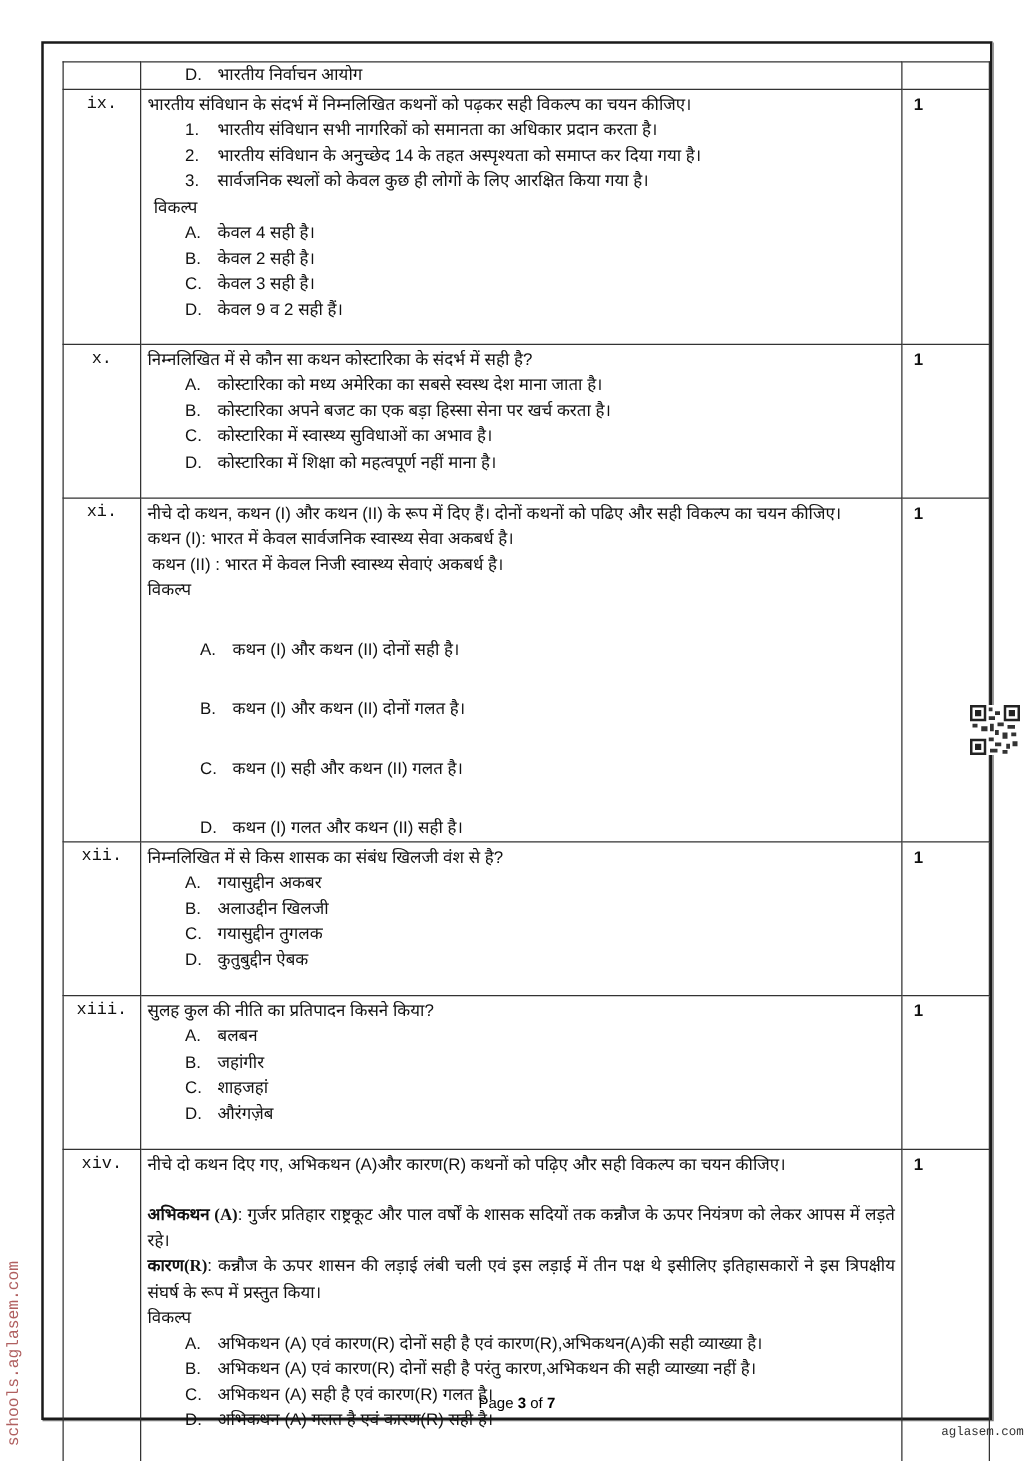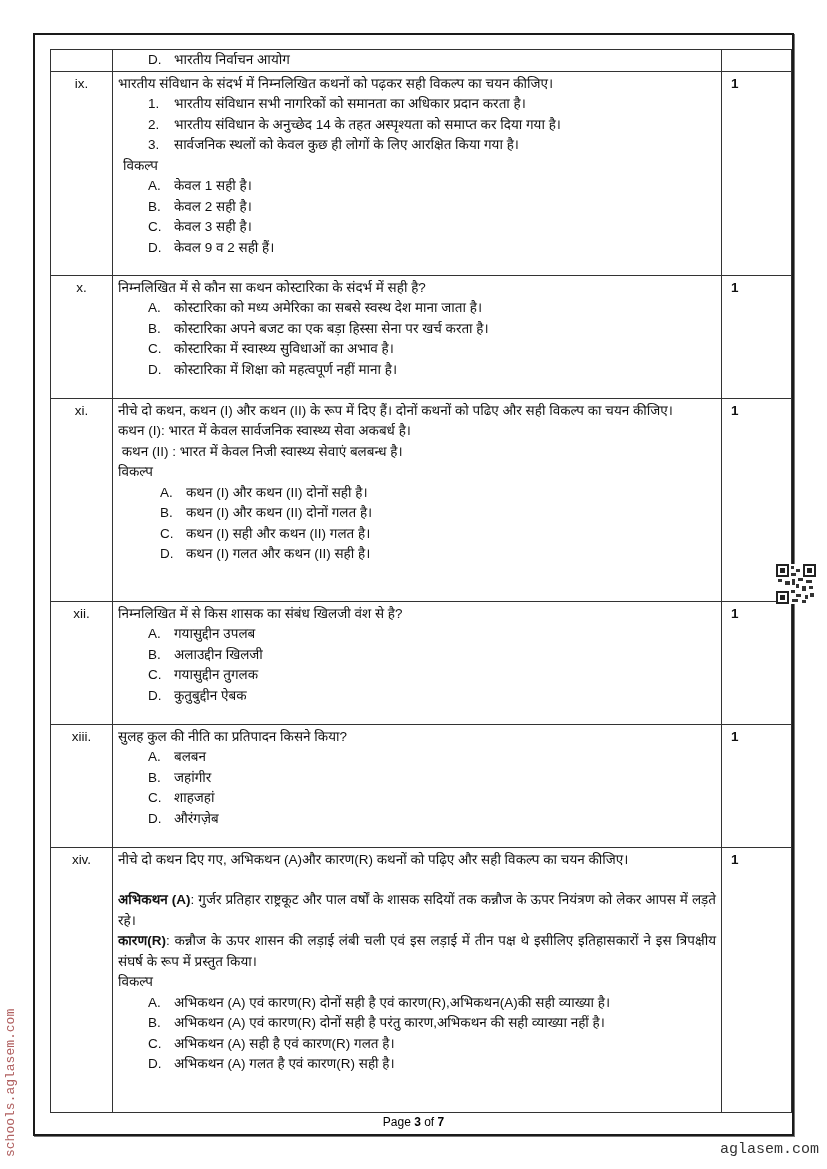--- a/index.html
+++ b/index.html
@@ -15,39 +15,39 @@
     position: absolute; left: 50px; top: 49px; width: 741px;
     border-collapse: collapse; table-layout: fixed;
   }
   table.qtable td {
     border: 1px solid #333; vertical-align: top; padding: 0;
     font-size: 13.5px; line-height: 20.5px;
   }
   col.c-num { width: 62px; }
   col.c-body { width: 609px; }
   col.c-marks { width: 70px; }
-  td.num { text-align: center; padding-top: 2px !important; font-size: 13px; }
+  td.num { text-align: center; padding-top: 2px !important; font-size: 13px; font-family: Liberation Mono, monospace; }
   td.marks { padding-left: 9px !important; padding-top: 2px !important; font-weight: bold; font-size: 14px; }
   td.body { padding: 2px 5px 0 5px !important; }
   .stem { display: block; }
   .opt { display: block; padding-left: 30px; }
   .opt .lbl { display: inline-block; width: 26px; }
-  .opt.deep { padding-left: 42px; }
+  .opt.deep { padding-left: 42px; margin-top: 27px; }
   .vikalp { display: block; font-weight: normal; padding-left: 5px; }
   .vikalp.flush { padding-left: 0; }
-  .bold { font-weight: bold; }
+  .bold { font-weight: bold; font-family: Liberation Serif, serif; }
   .just { text-align: justify; display: block; }
   .footer {
     position: absolute; left: 0; width: 827px; top: 1115px; text-align: center;
     font-size: 12px; color: #000000;
   }
   .footer b { font-weight: bold; }
   .wm-bottom {
     position: absolute; right: 8px; top: 1141px;
-    font-family: "Liberation Mono", "DejaVu Sans Mono", monospace; font-size: 15px; color: #333; margin-left: 48px;
+    font-family: "Liberation Mono", "DejaVu Sans Mono", monospace; font-size: 10px; color: #333; margin-left: 48px;
   }
   .wm-left {
     position: absolute; left: 3px; top: 1157px; transform-origin: 0 0; transform: rotate(-90deg);
     font-family: "Liberation Mono", "DejaVu Sans Mono", monospace; font-size: 13px; color: #b06060;
     white-space: nowrap;
   }
   .qr {
     position: absolute; left: 776px; top: 564px; width: 40px; height: 40px; background: #fff;
   }
 </style>
@@ -73,21 +73,21 @@
   </tr>
 
   <tr style="height:204px;">
     <td class="num">ix.</td>
     <td class="body">
       <span class="stem">भारतीय संविधान के संदर्भ में निम्नलिखित कथनों को पढ़कर सही विकल्प का चयन कीजिए।</span>
       <span class="opt"><span class="lbl">1.</span><span>भारतीय संविधान सभी नागरिकों को समानता का अधिकार प्रदान करता है।</span></span>
       <span class="opt"><span class="lbl">2.</span><span>भारतीय संविधान के अनुच्छेद 14 के तहत अस्पृश्यता को समाप्त कर दिया गया है।</span></span>
       <span class="opt"><span class="lbl">3.</span><span>सार्वजनिक स्थलों को केवल कुछ ही लोगों के लिए आरक्षित किया गया है।</span></span>
       <span class="vikalp">विकल्प</span>
-      <span class="opt"><span class="lbl">A.</span><span>केवल 1 सही है।</span></span>
+      <span class="opt"><span class="lbl">A.</span><span>केवल 4 सही है।</span></span>
       <span class="opt"><span class="lbl">B.</span><span>केवल 2 सही है।</span></span>
       <span class="opt"><span class="lbl">C.</span><span>केवल 3 सही है।</span></span>
       <span class="opt"><span class="lbl">D.</span><span>केवल 9 व 2 सही हैं।</span></span>
     </td>
     <td class="marks">1</td>
   </tr>
 
   <tr style="height:123px;">
     <td class="num">x.</td>
     <td class="body">
@@ -98,35 +98,35 @@
       <span class="opt"><span class="lbl">D.</span><span>कोस्टारिका में शिक्षा को महत्वपूर्ण नहीं माना है।</span></span>
     </td>
     <td class="marks">1</td>
   </tr>
 
   <tr style="height:203px;">
     <td class="num">xi.</td>
     <td class="body">
       <span class="stem">नीचे दो कथन, कथन (I) और कथन (II)  के रूप में दिए हैं। दोनों कथनों को पढिए और सही विकल्प का चयन कीजिए।</span>
       <span class="stem">कथन (I): भारत में केवल सार्वजनिक स्वास्थ्य सेवा अकबर्ध है।</span>
-      <span class="stem" style="white-space:pre;"> कथन (II) : भारत में केवल निजी स्वास्थ्य सेवाएं बलबन्ध है।</span>
+      <span class="stem" style="white-space:pre;"> कथन (II) : भारत में केवल निजी स्वास्थ्य सेवाएं अकबर्ध है।</span>
       <span class="vikalp flush">विकल्प</span>
       <span class="opt deep"><span class="lbl">A.</span><span>कथन (I) और कथन (II)  दोनों सही है।</span></span>
       <span class="opt deep"><span class="lbl">B.</span><span>कथन (I) और कथन (II)  दोनों गलत है।</span></span>
       <span class="opt deep"><span class="lbl">C.</span><span>कथन (I) सही और कथन (II)  गलत है।</span></span>
       <span class="opt deep"><span class="lbl">D.</span><span>कथन (I) गलत और कथन (II)  सही है।</span></span>
     </td>
     <td class="marks">1</td>
   </tr>
 
   <tr style="height:123px;">
     <td class="num">xii.</td>
     <td class="body">
       <span class="stem">निम्नलिखित में से किस शासक का संबंध खिलजी वंश से है?</span>
-      <span class="opt"><span class="lbl">A.</span><span>गयासुद्दीन उपलब</span></span>
+      <span class="opt"><span class="lbl">A.</span><span>गयासुद्दीन अकबर</span></span>
       <span class="opt"><span class="lbl">B.</span><span>अलाउद्दीन खिलजी</span></span>
       <span class="opt"><span class="lbl">C.</span><span>गयासुद्दीन तुगलक</span></span>
       <span class="opt"><span class="lbl">D.</span><span>कुतुबुद्दीन ऐबक</span></span>
     </td>
     <td class="marks">1</td>
   </tr>
 
   <tr style="height:123px;">
     <td class="num">xiii.</td>
     <td class="body">

